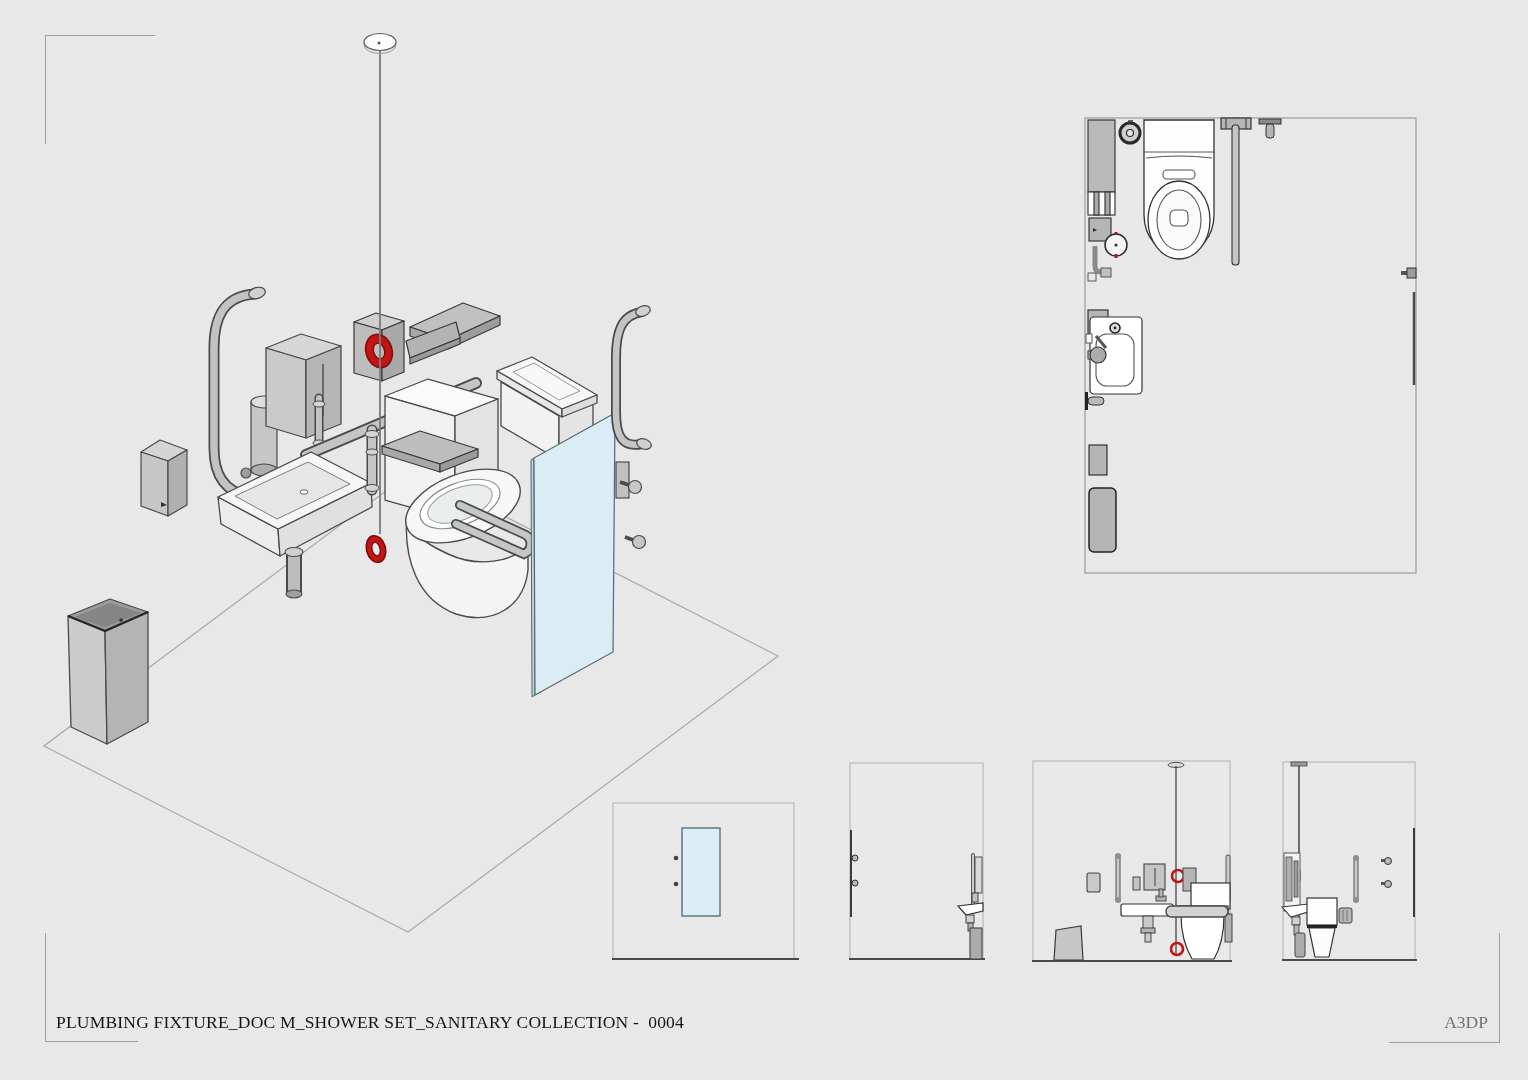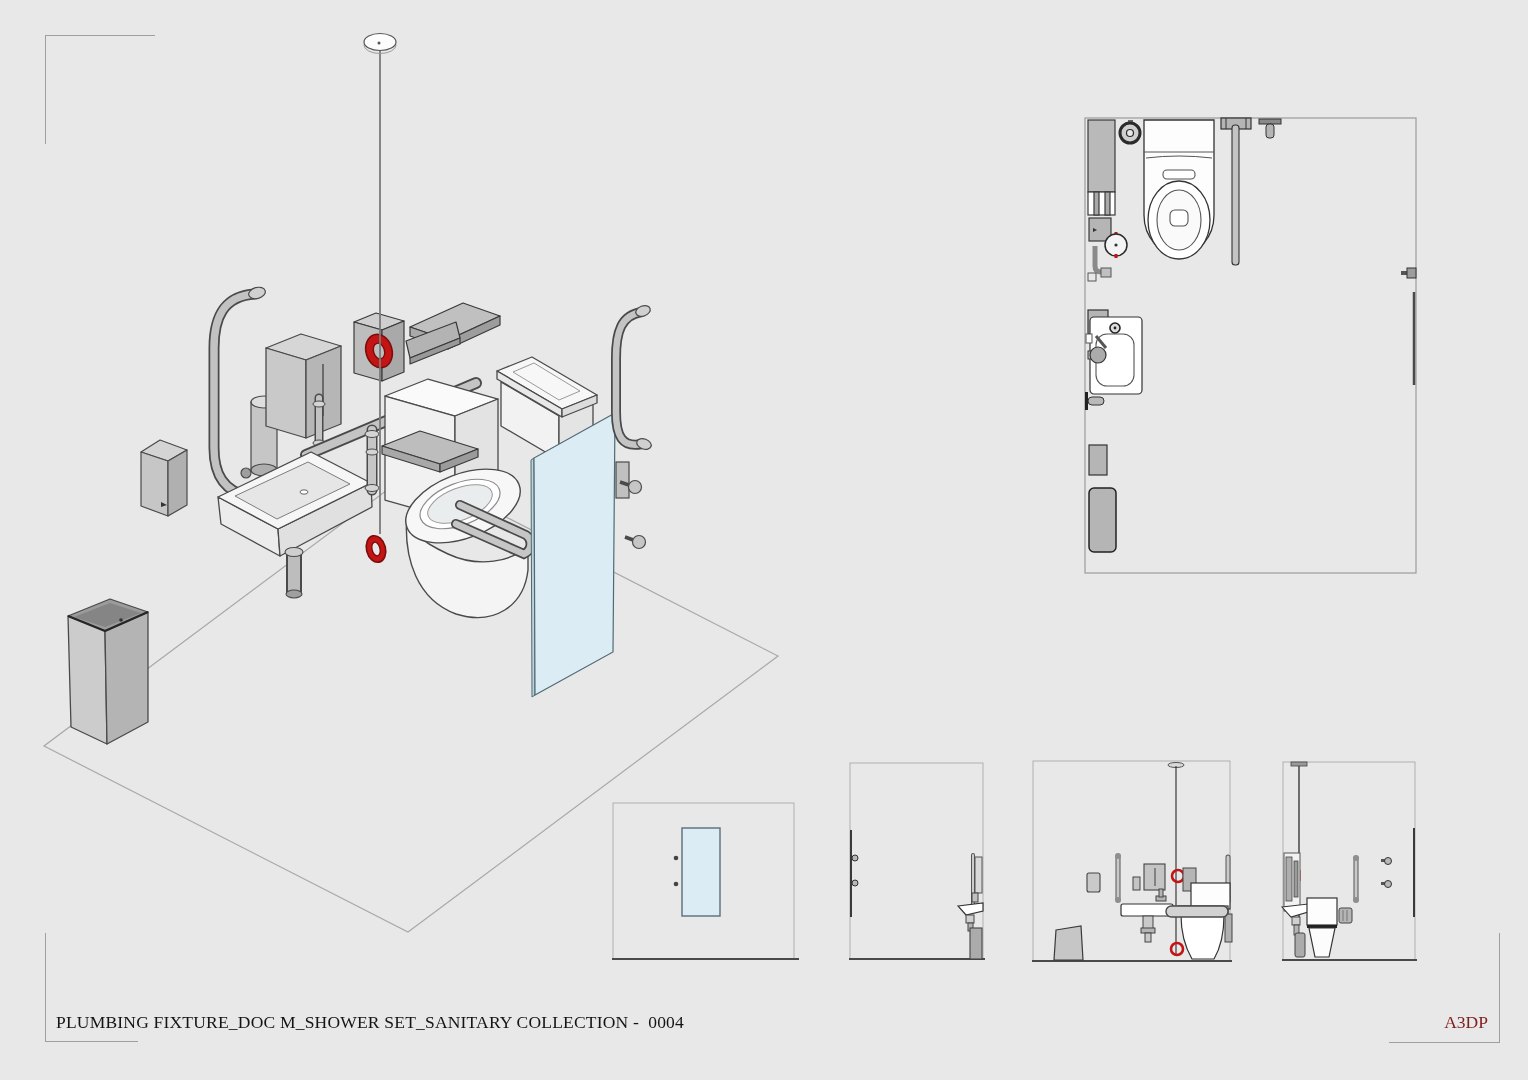--- a/index.html
+++ b/index.html
@@ -12,21 +12,21 @@
   .abs{position:absolute;}
   .corner{position:absolute;border:0 solid #9f9f9f;}
   .corner.tl{left:37px;top:35px;width:109px;height:108px;border-left-width:1.5px;border-top-width:1.5px;}
   .corner.bl{left:37px;top:933px;width:92px;height:108px;border-left-width:1.5px;border-bottom-width:1.5px;}
   .corner.br{left:1381px;top:933px;width:110px;height:109px;border-right-width:1.5px;border-bottom-width:1.5px;}
   .title-text{
     position:absolute;left:48px;top:1012px;font-size:17.5px;color:#141414;
     letter-spacing:.2px;white-space:pre;
   }
   .code-text{
-    position:absolute;right:48px;top:1012px;font-size:17.5px;color:#7f1d1d;white-space:pre;
+    position:absolute;right:48px;top:1012px;font-size:17.5px;color:#737373;white-space:pre;
   }
   svg{display:block;}
   .c-glass{fill:var(--color-glass-blue,#dcecf4);}
   .c-red{fill:var(--color-accent-red,#c41414);}
   .c-red-stroke{stroke:var(--color-accent-red,#c41414);}
   .c-red-dark-stroke{stroke:var(--color-accent-red-dark,#7d0d0d);}
 </style>
 </head>
 <body>
 

